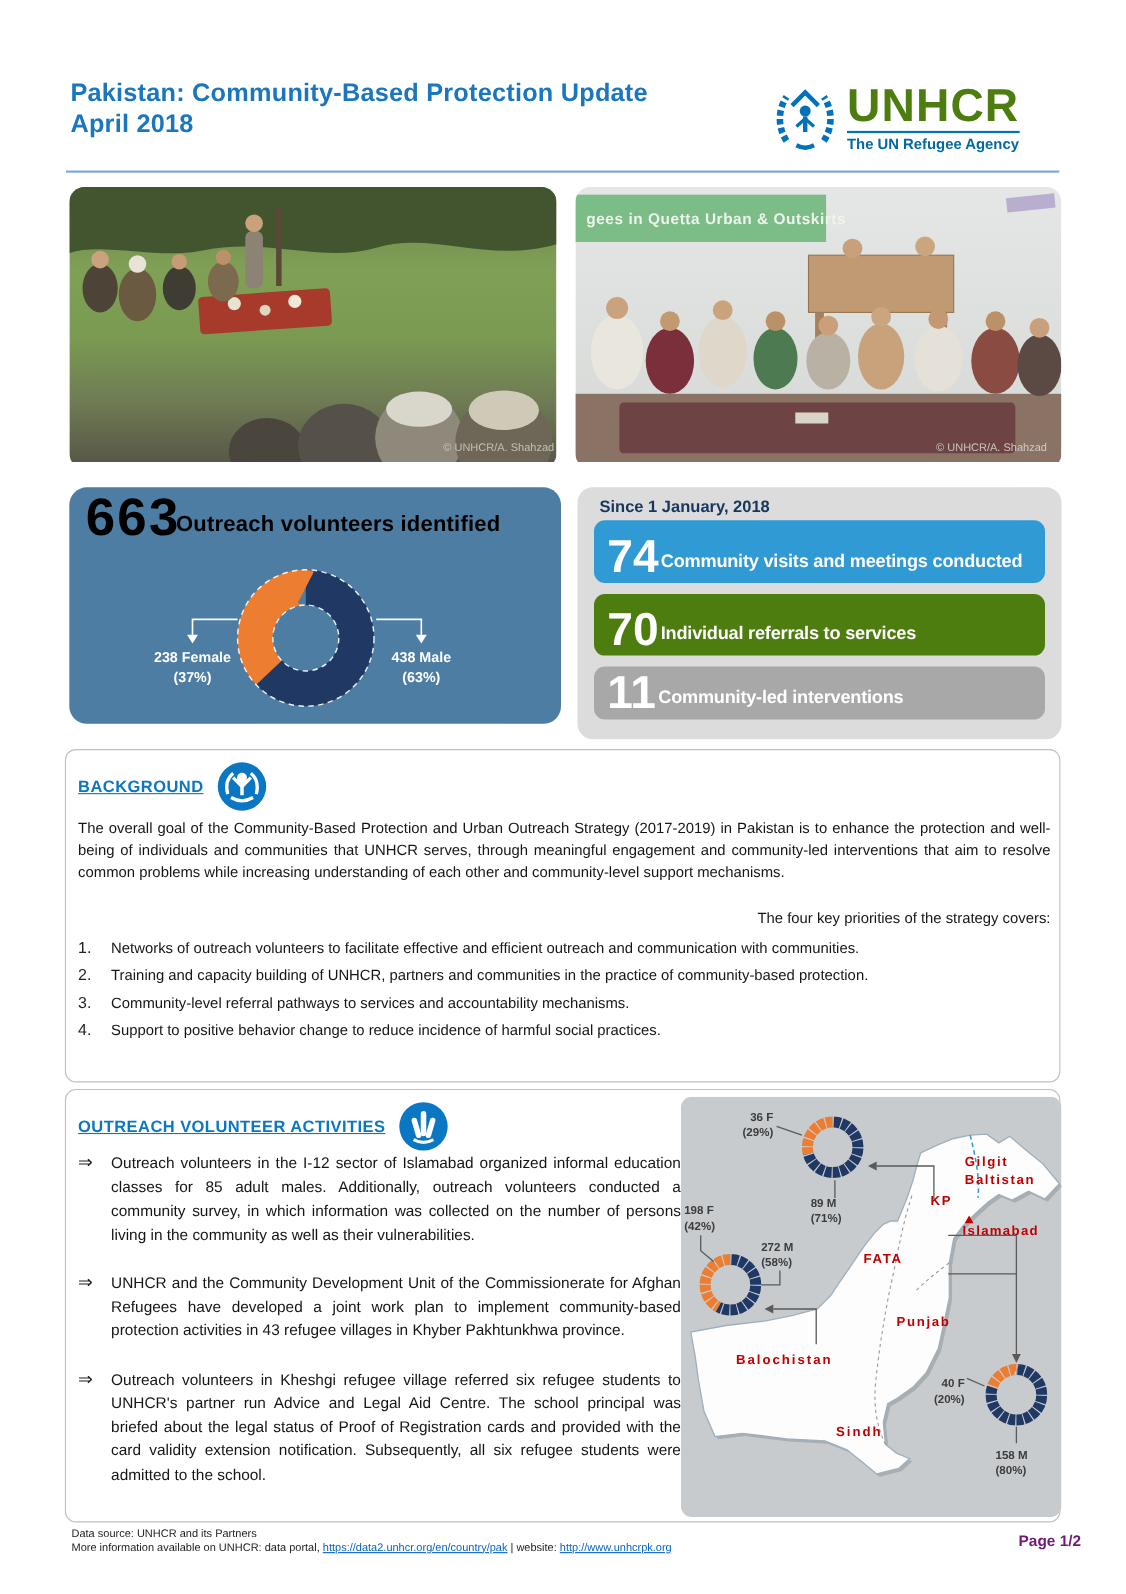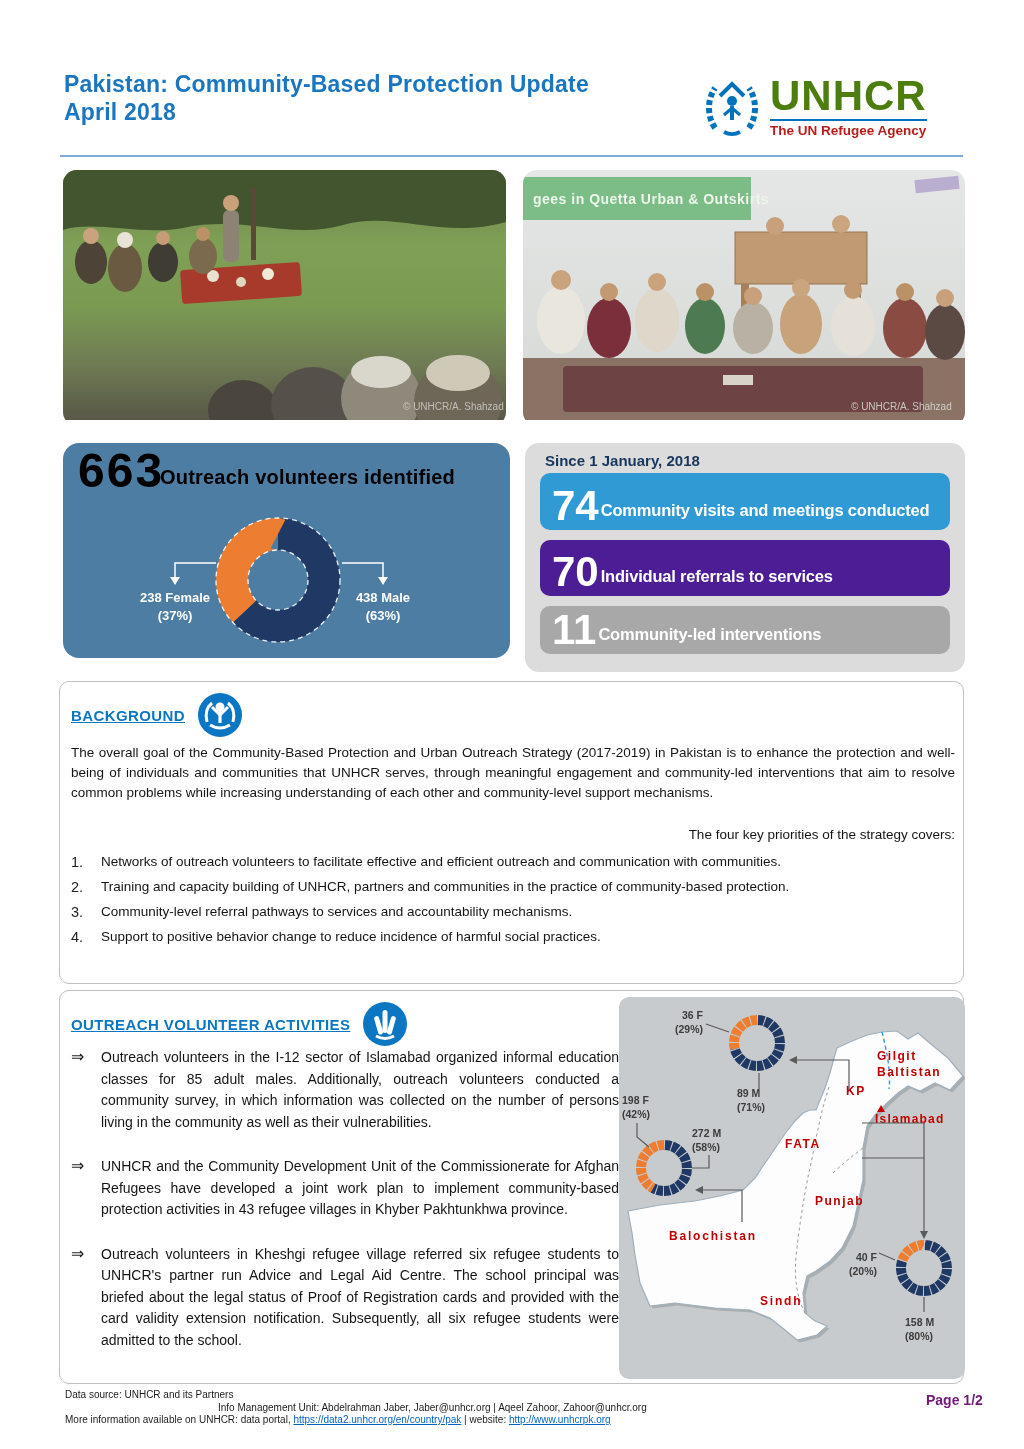--- a/index.html
+++ b/index.html
@@ -5,21 +5,21 @@
   html,body{margin:0;padding:0;background:#fff}
   .page{position:relative;width:1024px;height:1449px;background:#ffffff;
         font-family:"Liberation Sans",sans-serif;overflow:hidden}
 
   
   .title{position:absolute;left:64px;top:70px;color:#1b76c0;font-size:23px;
          font-weight:bold;line-height:28px;letter-spacing:.2px}
   .logo{position:absolute;left:700px;top:74px;display:flex;align-items:flex-start}
   .logo-txt{margin-left:6px}
   .logo-word{font-size:42px;font-weight:bold;color:#4d7c0f;line-height:44px;letter-spacing:1px}
-  .logo-tag{font-size:13.5px;font-weight:bold;color:#b91c1c;border-top:2px solid #0072bc;
+  .logo-tag{font-size:13.5px;font-weight:bold;color:#0369a1;border-top:2px solid #0072bc;
             padding-top:2px;margin-top:1px}
   .rule{position:absolute;left:60px;top:155px;width:903px;height:2px;background:#7da9d8}
 
   
   .photo{position:absolute;top:170px;height:256px;border-radius:14px;overflow:hidden}
   .photo.left{left:63px;width:443px}
   .photo.right{left:523px;width:442px}
 
   
   .vol-panel{position:absolute;left:63px;top:443px;width:447px;height:215px;
@@ -30,21 +30,21 @@
 
   
   .stats-panel{position:absolute;left:525px;top:443px;width:440px;height:229px;
                background:#dcdcdc;border-radius:14px}
   .stats-heading{position:absolute;left:20px;top:9px;font-size:15px;font-weight:bold;color:#17365d}
   .stat-bar{position:absolute;left:15px;width:410px;border-radius:10px;display:flex;
             align-items:flex-end;padding:0 0 7px 12px;box-sizing:border-box;color:#fff}
   .stat-value{font-size:42px;font-weight:bold;line-height:34px}
   .stat-label{font-size:16.5px;font-weight:bold;margin:0 0 3px 2px;letter-spacing:-.2px;white-space:nowrap}
   .bar1{top:30px;height:57px;background:#2f9ad4}
-  .bar2{top:97px;height:56px;background:#4c1d95}
+  .bar2{top:97px;height:56px;background:#4d7c0f}
   .bar3{top:163px;height:48px;background:#a8a8a8}
 
   
   .section{position:absolute;left:59px;width:905px;background:#fff;border:1px solid #c0c0c0;
            border-radius:10px;box-sizing:border-box}
   .sec-bg{top:681px;height:303px}
   .sec-ov{top:990px;height:394px}
   .sec-head{position:absolute;left:11px;top:10px;display:flex;align-items:center}
   .sec-title{font-size:15px;font-weight:bold;color:#0b77c2;text-decoration:underline;letter-spacing:.4px}
   .sec-icon{width:46px;height:46px;margin-left:12px;flex:none}
@@ -336,18 +336,17 @@
         <text x="258" y="264" text-anchor="end" font-size="10.5" font-weight="bold" fill="#3c3c3c">40 F</text>
         <text x="258" y="278" text-anchor="end" font-size="10.5" font-weight="bold" fill="#3c3c3c">(20%)</text>
         <text x="286" y="329" font-size="10.5" font-weight="bold" fill="#3c3c3c">158 M</text>
         <text x="286" y="343" font-size="10.5" font-weight="bold" fill="#3c3c3c">(80%)</text>
       </svg>
     </div>
   </div>
 
   <div class="footer">
     <div>Data source: UNHCR and its Partners</div>
-    <div class="l3">Info Management Unit: Abdelrahman Jaber, Jaber@unhcr.org | Aqeel Zahoor, Zahoor@unhcr.org</div>
     <div><span>More information available on UNHCR: data portal, </span><span class="flink">https://data2.unhcr.org/en/country/pak</span><span> | website: </span><span class="flink">http://www.unhcrpk.org</span></div>
   </div>
   <div class="pageno">Page 1/2</div>
 
 </div>
 
 </body></html>

